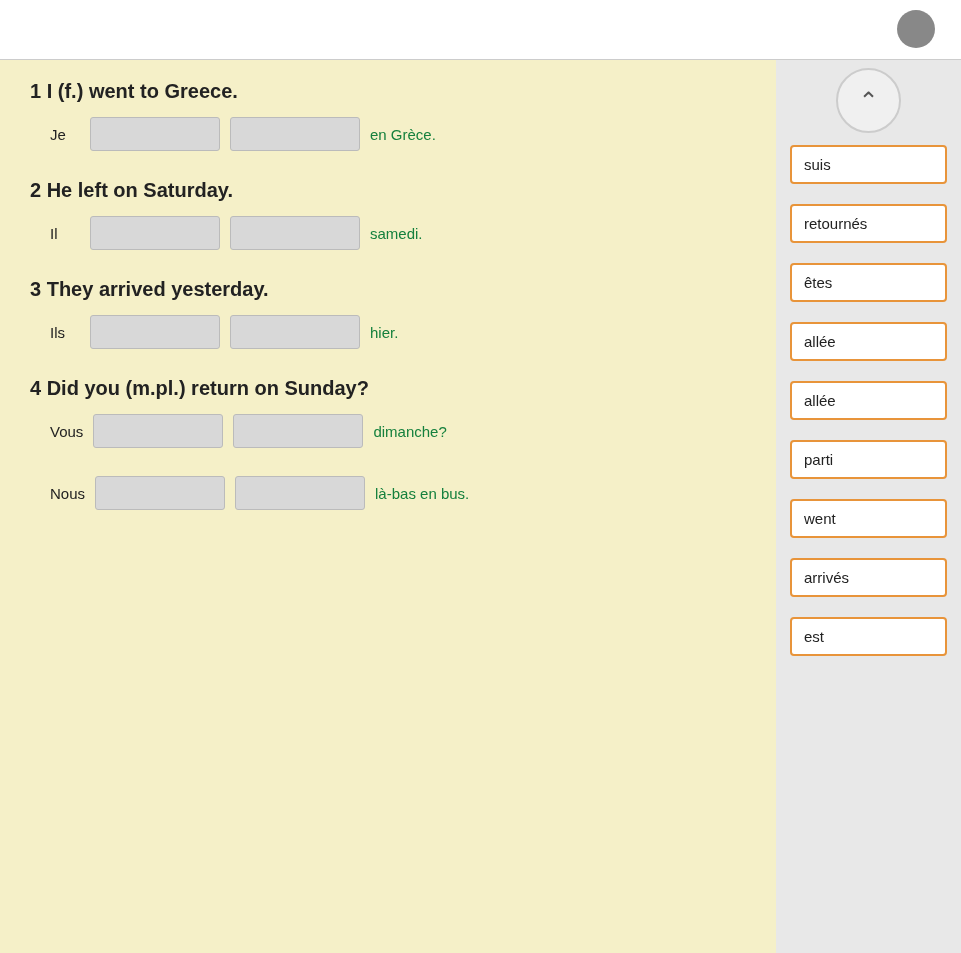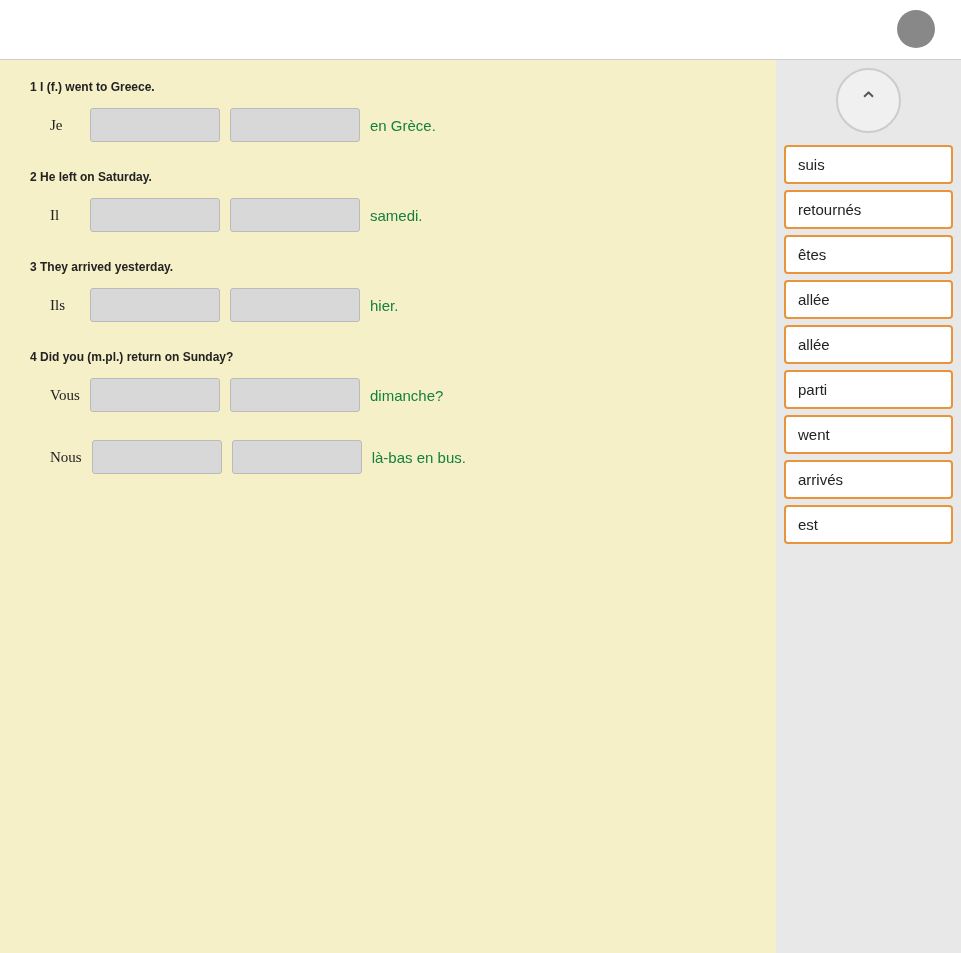--- a/index.html
+++ b/index.html
@@ -92,61 +92,60 @@
       justify-content: center;
       cursor: pointer;
       margin: 8px auto 12px;
       font-size: 24px;
       color: #555;
     }
 
     .word-bank {
       display: flex;
       flex-direction: column;
-      gap: 6px;
+      gap: 20px;
       width: 100%;
-      padding: 0 8px;
+      padding: 0 14px;
     }
 
     .word-btn {
       background: #fff;
       border: 2px solid #e8943a;
       border-radius: 4px;
       padding: 9px 12px;
       font-size: 15px;
       color: #222;
       cursor: pointer;
       text-align: left;
       width: 100%;
     }
 
     
     .exercise-item {
       margin-bottom: 28px;
     }
 
     .exercise-number-title {
-      font-size: 12px;
+      font-size: 20px;
       font-weight: bold;
       color: #222;
       margin-bottom: 14px;
     }
 
     .sentence-row {
       display: flex;
       align-items: center;
       gap: 10px;
       margin-left: 20px;
     }
 
     .sentence-label {
       font-size: 15px;
       color: #222;
       min-width: 30px;
-      font-family: Liberation Serif, serif;
     }
 
     .answer-box {
       width: 130px;
       height: 34px;
       background: #d8d8d8;
       border: 1px solid #bbb;
       border-radius: 3px;
     }
 

